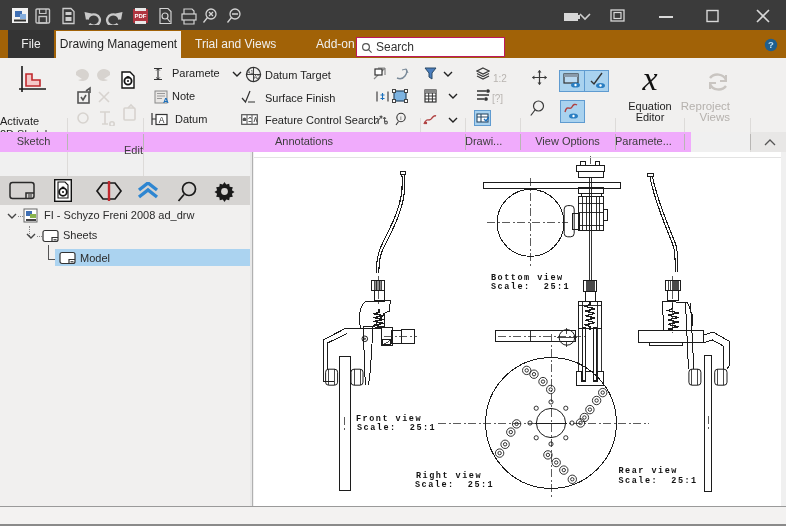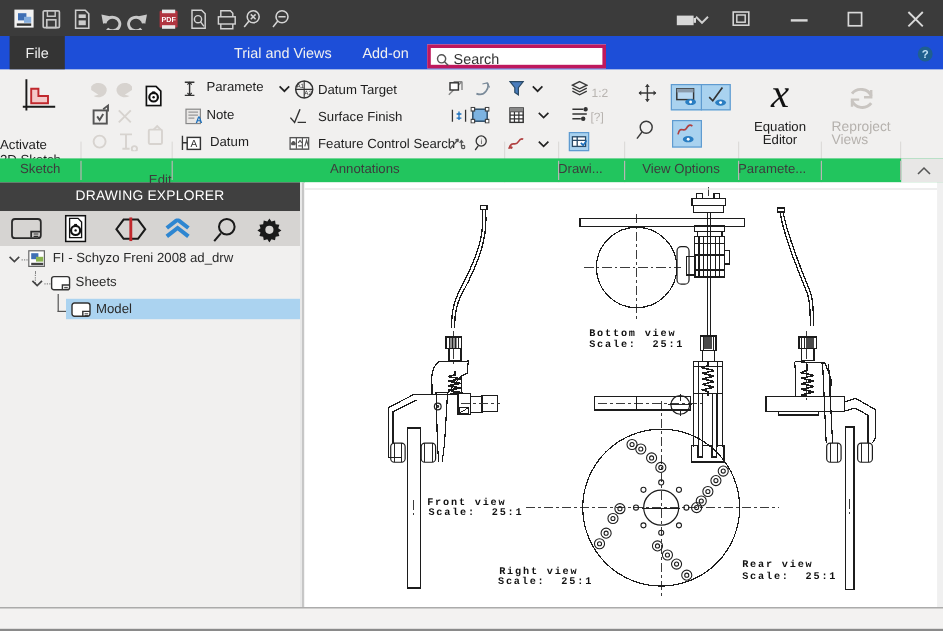--- a/index.html
+++ b/index.html
@@ -1,21 +1,21 @@
 <!DOCTYPE html>
 <html><head><meta charset="utf-8"><style>
 *{margin:0;padding:0;box-sizing:border-box}
 html,body{width:786px;height:526px;overflow:hidden}
 body{font-family:"Liberation Sans",sans-serif;background:#f0f0f0}
 #app{position:relative;width:786px;height:526px}
 .abs{position:absolute}
 #titlebar{left:0;top:0;width:786px;height:30px;background:#3b3b3b}
-#tabbar{left:0;top:30px;width:786px;height:28px;background:#1d4ed8}
+#tabbar{left:0;top:30px;width:786px;height:28px;background:#a16207}
 #ribbon{left:0;top:58px;width:786px;height:74px;background:#f1f0ef}
-#band{left:0;top:132px;width:786px;height:20px;background:#22c55e}
+#band{left:0;top:132px;width:691px;height:20px;background:#f0abfc}
 #panelhead{left:0;top:152px;width:250px;height:24px;background:#404040;color:#fff;font-size:11.5px;text-align:center;line-height:24px;letter-spacing:.2px}
 #paneltools{left:0;top:176px;width:250px;height:29px;background:#d6d4d2}
 #tree{left:0;top:205px;width:250px;height:301px;background:#f1f0ef}
 #panelborder{left:250px;top:152px;width:3px;height:354px;background:#e8e8e8;border-right:1px solid #b0b0b0}
 #canvas{left:254px;top:152px;width:527px;height:354px;background:#fff}
 #rstrip{left:781px;top:152px;width:5px;height:354px;background:#f0f0f0}
 #status{left:0;top:506px;width:786px;height:20px;background:#f3f2f1;border-top:1px solid #9a9a9a;border-bottom:2px solid #8a8a8a}
 .ttxt{color:#e8e8e8;font-size:12px}
 .tab{color:#f0f0f0;font-size:12px;line-height:28px}
 .gl{color:#3c3c3c;font-size:11px}
@@ -88,23 +88,24 @@
 <div class="abs" style="left:659px;top:16px;width:14px;height:2px;background:#d8d8d8"></div>
 <svg class="abs" style="left:705px;top:9px" width="16" height="14" viewBox="0 0 16 14">
         <rect x="2" y="1.5" width="11" height="11" fill="none" stroke="#d8d8d8" stroke-width="1.4"></rect>
       </svg>
 <svg class="abs" style="left:754px;top:8px" width="18" height="16" viewBox="0 0 18 16">
         <path d="M3 2 L15 14 M15 2 L3 14" stroke="#d8d8d8" stroke-width="1.6"></path>
       </svg>
 </div>
 <div class="abs" id="tabbar">
 <div class="abs tab" style="left:8px;top:0;width:46px;text-align:center;background:#343434">File</div>
+<div class="abs" style="left:56px;top:1px;width:125px;height:27px;background:#f1f0ef;color:#1e1e1e;font-size:12px;line-height:26px;text-align:center">Drawing Management</div>
 <div class="abs tab" style="left:195px;top:0">Trial and Views</div>
-<div class="abs tab" style="left:302px;top:0">Add-on</div>
-<div class="abs" style="left:356px;top:7px;width:149px;height:20px;background:#fff;border:3px solid #be185d">
+<div class="abs tab" style="left:316px;top:0">Add-on</div>
+<div class="abs" style="left:356px;top:7px;width:149px;height:20px;background:#fff;border:1px solid #be185d">
  <svg class="abs" style="left:4px;top:4px" width="12" height="12" viewBox="0 0 12 12">
           <circle cx="5" cy="5" r="3.4" fill="none" stroke="#555" stroke-width="1.2"></circle>
           <path d="M7.6 7.6 l3 3" stroke="#555" stroke-width="1.2"></path>
         </svg>
  <div class="abs" style="left:19px;top:2px;font-size:12px;color:#333">Search</div>
 </div>
 <svg class="abs" style="left:764px;top:8px" width="14" height="14" viewBox="0 0 14 14">
         <circle cx="7" cy="7" r="6.2" fill="#1f5f8f"></circle>
         <text x="7" y="10.4" font-size="9.5" fill="#bfe0f5" text-anchor="middle" font-family="Liberation Sans" font-weight="bold">?</text>
       </svg>
@@ -273,42 +274,41 @@
         <circle cx="10.5" cy="14" r="1.2" fill="#fff"></circle>
       </svg>
 <div class="abs" style="left:616px;top:2px;width:68px;text-align:center;font-family:'Liberation Serif',serif;font-style:italic;font-size:34px;color:#111">x</div>
 <div class="abs ribtxt" style="left:616px;top:43px;width:68px;text-align:center;line-height:10.5px">Equation<br>Editor</div>
 <svg class="abs" style="left:703px;top:10px" width="30" height="28" viewBox="0 0 30 28" fill="none" stroke="#c9c5c1" stroke-width="2.4">
         <path d="M7 10 a9 8 0 0 1 16 2"></path>
         <path d="M23 7 v6 h-6" stroke-width="2"></path>
         <path d="M23 18 a9 8 0 0 1 -16 -2"></path>
         <path d="M7 21 v-6 h6" stroke-width="2"></path>
       </svg>
-<div class="abs" style="left:693px;top:43px;width:66px;text-align:left;line-height:10.5px;font-size:11.5px;color:#b5b1ad">Reproject<br>Views</div>
+<div class="abs" style="left:664px;top:43px;width:66px;text-align:right;line-height:10.5px;font-size:11.5px;color:#b5b1ad">Reproject<br>Views</div>
 </div>
 <div class="abs" id="band">
       <div class="abs" style="left:751px;top:0;width:35px;height:20px;background:#e8e7e6"></div>
 <div class="abs gl" style="left:0;top:3px;width:67px;text-align:center">Sketch</div>
 <div class="abs gl" style="left:67px;top:12px;width:76px;text-align:right">Edit</div>
 <div class="abs gl" style="left:143px;top:3px;width:322px;text-align:center">Annotations</div>
 <div class="abs gl" style="left:465px;top:3px;width:55px;text-align:left">Drawi...</div>
 <div class="abs gl" style="left:520px;top:3px;width:95px;text-align:center">View Options</div>
 <div class="abs gl" style="left:615px;top:3px;width:69px;text-align:left">Paramete...</div>
 <div class="abs" style="left:67px;top:2px;width:1px;height:16px;background:#b8b6b4"></div>
 <div class="abs" style="left:143px;top:2px;width:1px;height:16px;background:#b8b6b4"></div>
 <div class="abs" style="left:465px;top:2px;width:1px;height:16px;background:#b8b6b4"></div>
 <div class="abs" style="left:520px;top:2px;width:1px;height:16px;background:#b8b6b4"></div>
 <div class="abs" style="left:615px;top:2px;width:1px;height:16px;background:#b8b6b4"></div>
 <div class="abs" style="left:684px;top:2px;width:1px;height:16px;background:#b8b6b4"></div>
 <div class="abs" style="left:750px;top:2px;width:1px;height:16px;background:#b8b6b4"></div>
 <svg class="abs" style="left:764px;top:6px" width="12" height="8" viewBox="0 0 12 8">
         <path d="M1 7 L6 2 L11 7" fill="none" stroke="#555" stroke-width="1.3"></path>
       </svg>
 </div>
-<div class="abs" id="panelhead">DRAWING EXPLORER</div>
 <div class="abs" id="paneltools">
 <svg class="abs" style="left:9px;top:5px" width="27" height="19" viewBox="0 0 27 19">
         <rect x="1" y="1.5" width="24" height="16" rx="2.5" fill="#d6d4d2" stroke="#2a2a2a" stroke-width="1.5"></rect>
         <path d="M17 17 v-5 h8" fill="none" stroke="#2a2a2a" stroke-width="1.5"></path>
         <path d="M19 14 h4 M19 16 h4" stroke="#2a2a2a" stroke-width="1"></path>
       </svg>
 <svg class="abs" style="left:54px;top:3px" width="18" height="23" viewBox="0 0 18 23">
         <rect x="0.7" y="0.7" width="16.6" height="21.6" fill="#fff" stroke="#111" stroke-width="1.4"></rect>
         <path d="M4 3 h7 l3 3 v13 h-10 z" fill="none" stroke="#111" stroke-width="1.1"></path>
         <circle cx="9" cy="13" r="3.8" fill="none" stroke="#111" stroke-width="1.8"></circle>

